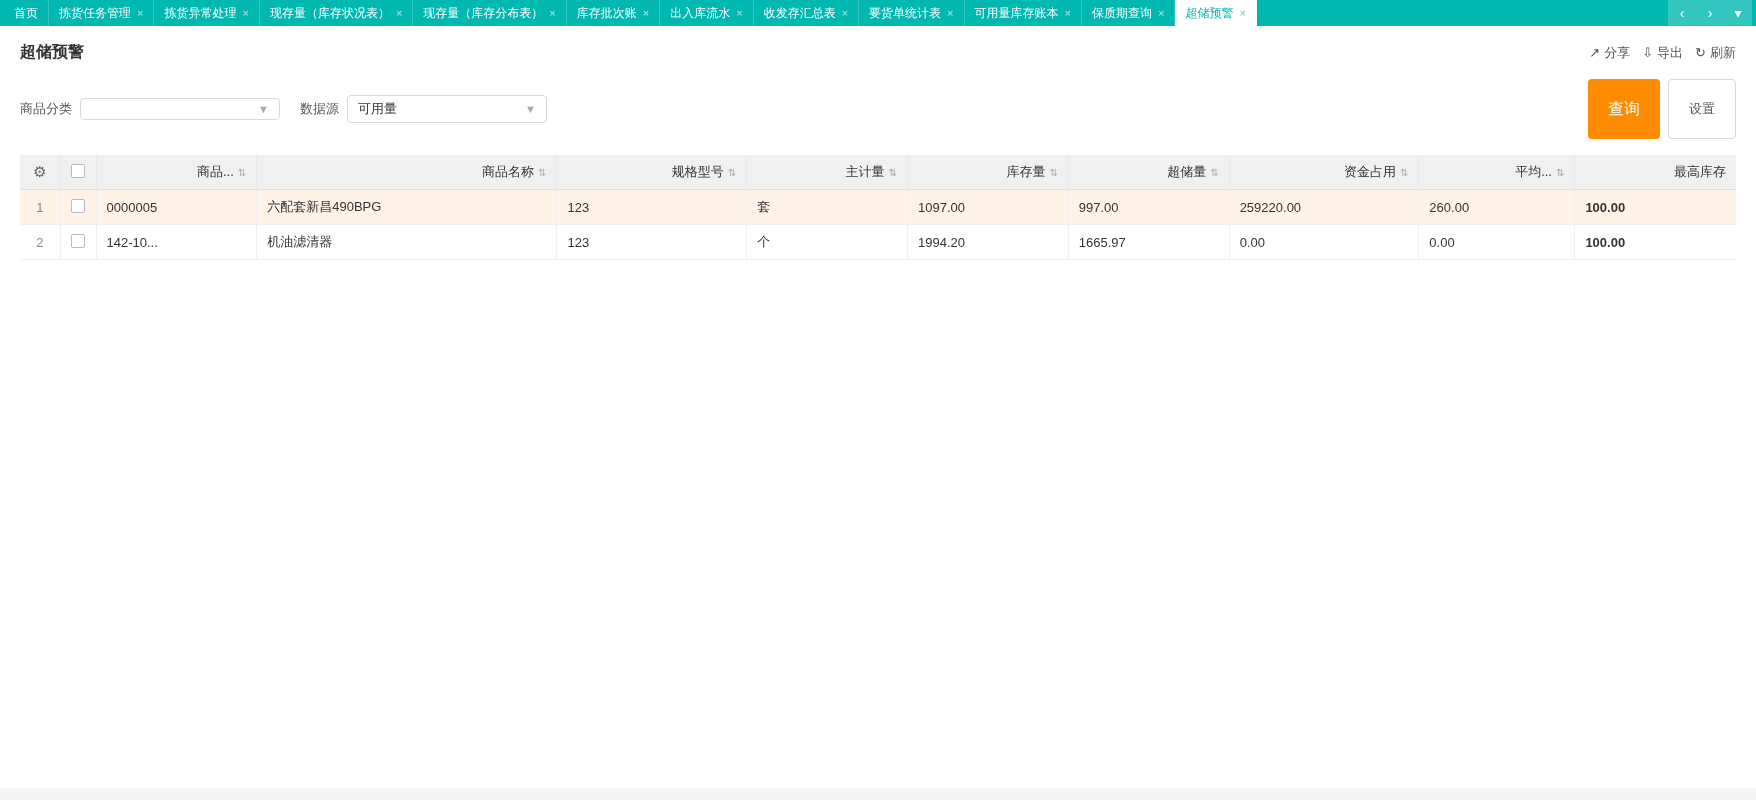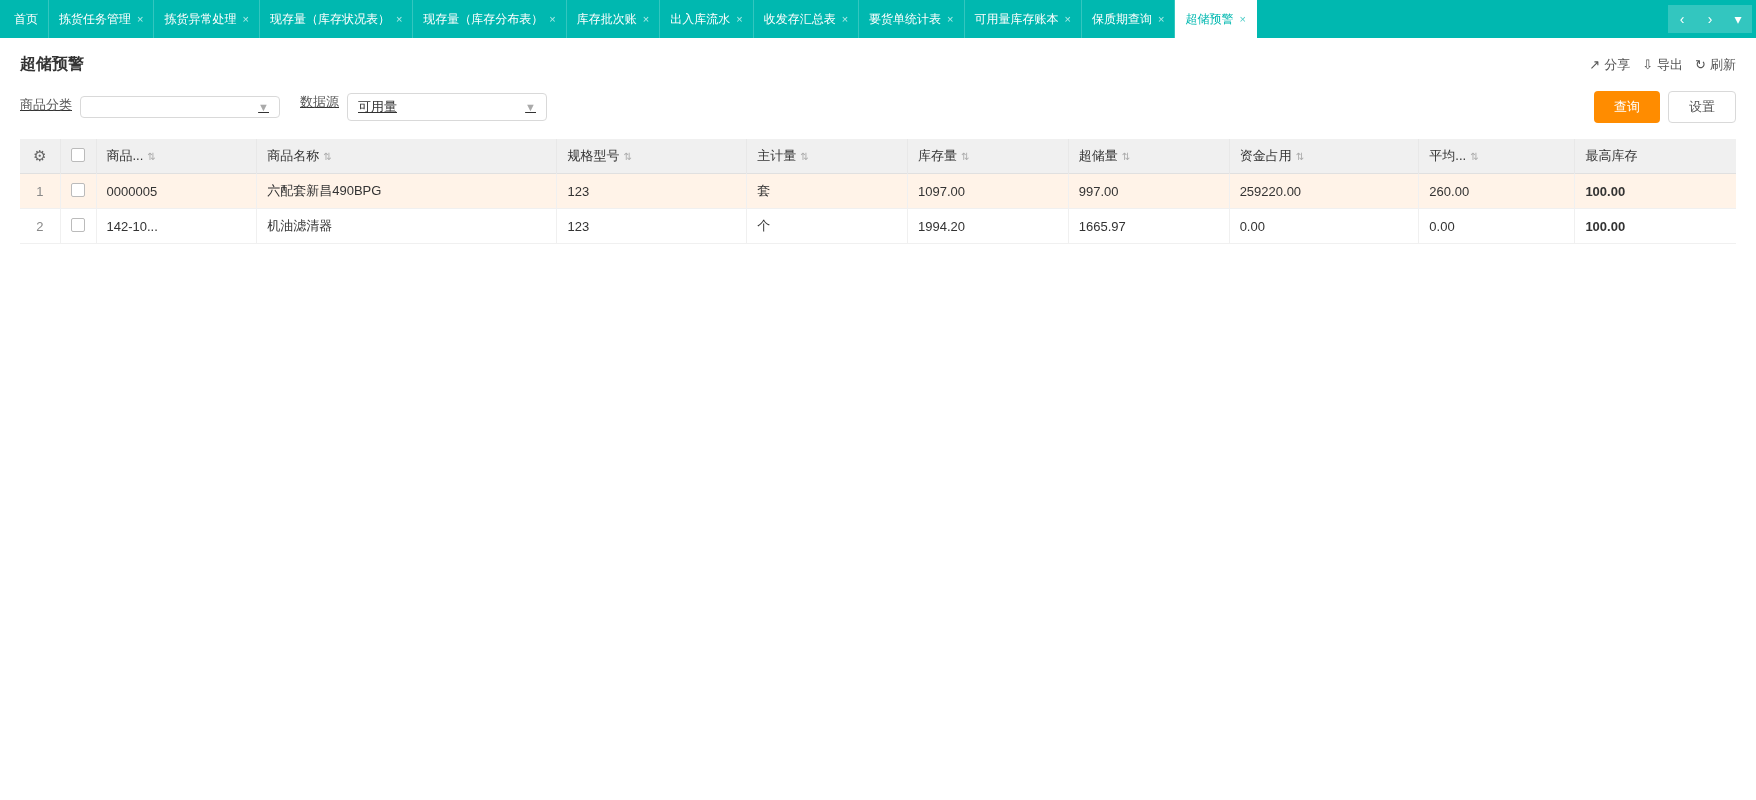--- a/index.html
+++ b/index.html
@@ -3,21 +3,21 @@
   <meta charset="utf-8">
   <style>
     * { box-sizing: border-box; margin: 0; padding: 0; }
     body { font-family: "Microsoft YaHei", "PingFang SC", Arial, sans-serif; font-size: 13px; background: #f5f5f5; color: #333; }
 
     
     .top-nav {
       display: flex;
       align-items: center;
       background: #00b8b0;
-      height: 38px;
+      height: 26px;
       overflow: hidden;
       padding: 0 4px;
     }
     .nav-tab {
       display: flex;
       align-items: center;
       height: 38px;
       padding: 0 10px;
       color: #fff;
       font-size: 12px;
@@ -97,22 +97,22 @@
 
     
     .filter-row {
       display: flex;
       align-items: center;
       gap: 20px;
       margin-bottom: 16px;
     }
     .filter-item {
       display: flex;
+      align-items: center;
       gap: 8px;
-      text-decoration: underline;
     }
     .filter-label {
       font-size: 13px;
       color: #555;
       white-space: nowrap;
     }
     .filter-select {
       display: flex;
       align-items: center;
       border: 1px solid #d9d9d9;
@@ -131,46 +131,46 @@
       margin-left: auto;
       display: flex;
       gap: 8px;
     }
     .btn-query {
       background: #ff8c00;
       color: #fff;
       border: none;
       border-radius: 4px;
       padding: 6px 20px;
-      font-size: 13px;
+      font-size: 16px;
       cursor: pointer;
     }
     .btn-settings {
       background: #fff;
       color: #555;
       border: 1px solid #d9d9d9;
       border-radius: 4px;
-      padding: 6px 20px;
+      padding: 20px 20px;
       font-size: 13px;
       cursor: pointer;
     }
 
     
     .data-table {
       width: 100%;
       border-collapse: collapse;
       font-size: 13px;
     }
     .data-table thead tr {
       background: #f0f0f0;
       border-bottom: 1px solid #e0e0e0;
     }
     .data-table thead th {
       padding: 8px 10px;
-      text-align: left;
+      text-align: right;
       font-weight: normal;
       color: #333;
       border-right: 1px solid #e8e8e8;
       white-space: nowrap;
     }
     .data-table thead th:last-child { border-right: none; font-family: Liberation Serif, serif; }
     .data-table thead th .sort-icon { margin-left: 4px; color: #aaa; font-size: 10px; }
     .data-table thead th.col-settings { width: 40px; text-align: center; }
     .data-table thead th.col-check { width: 36px; text-align: center; }
 

